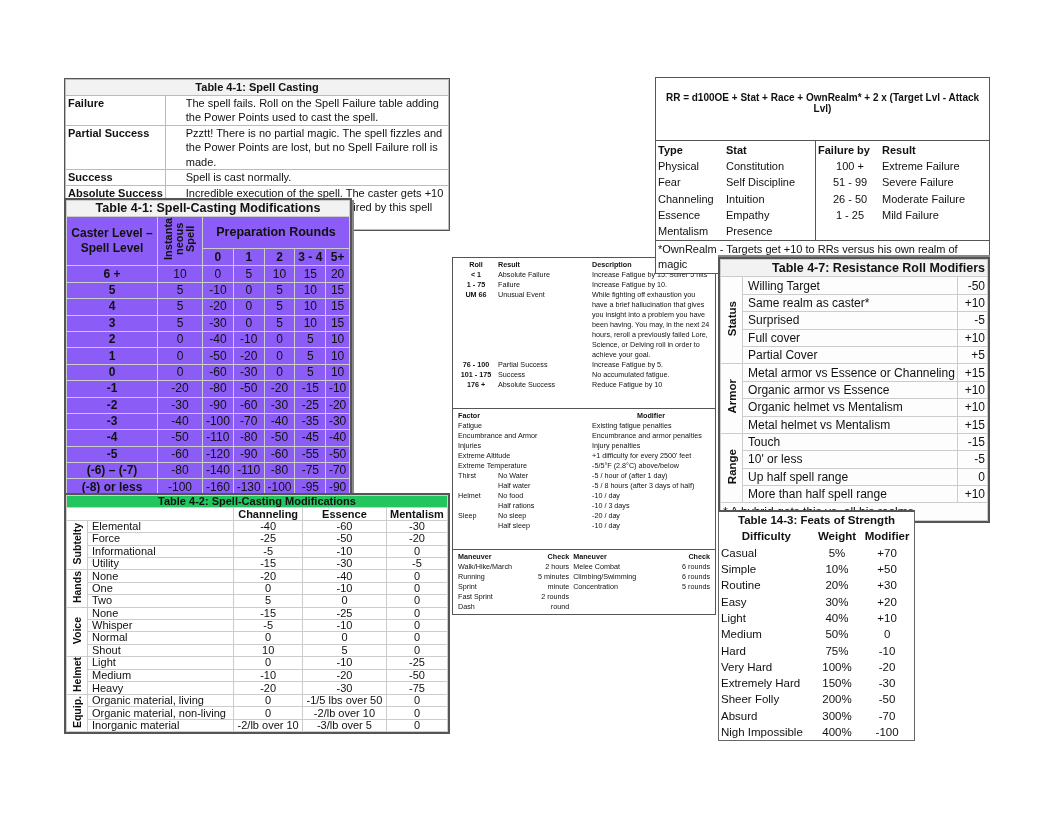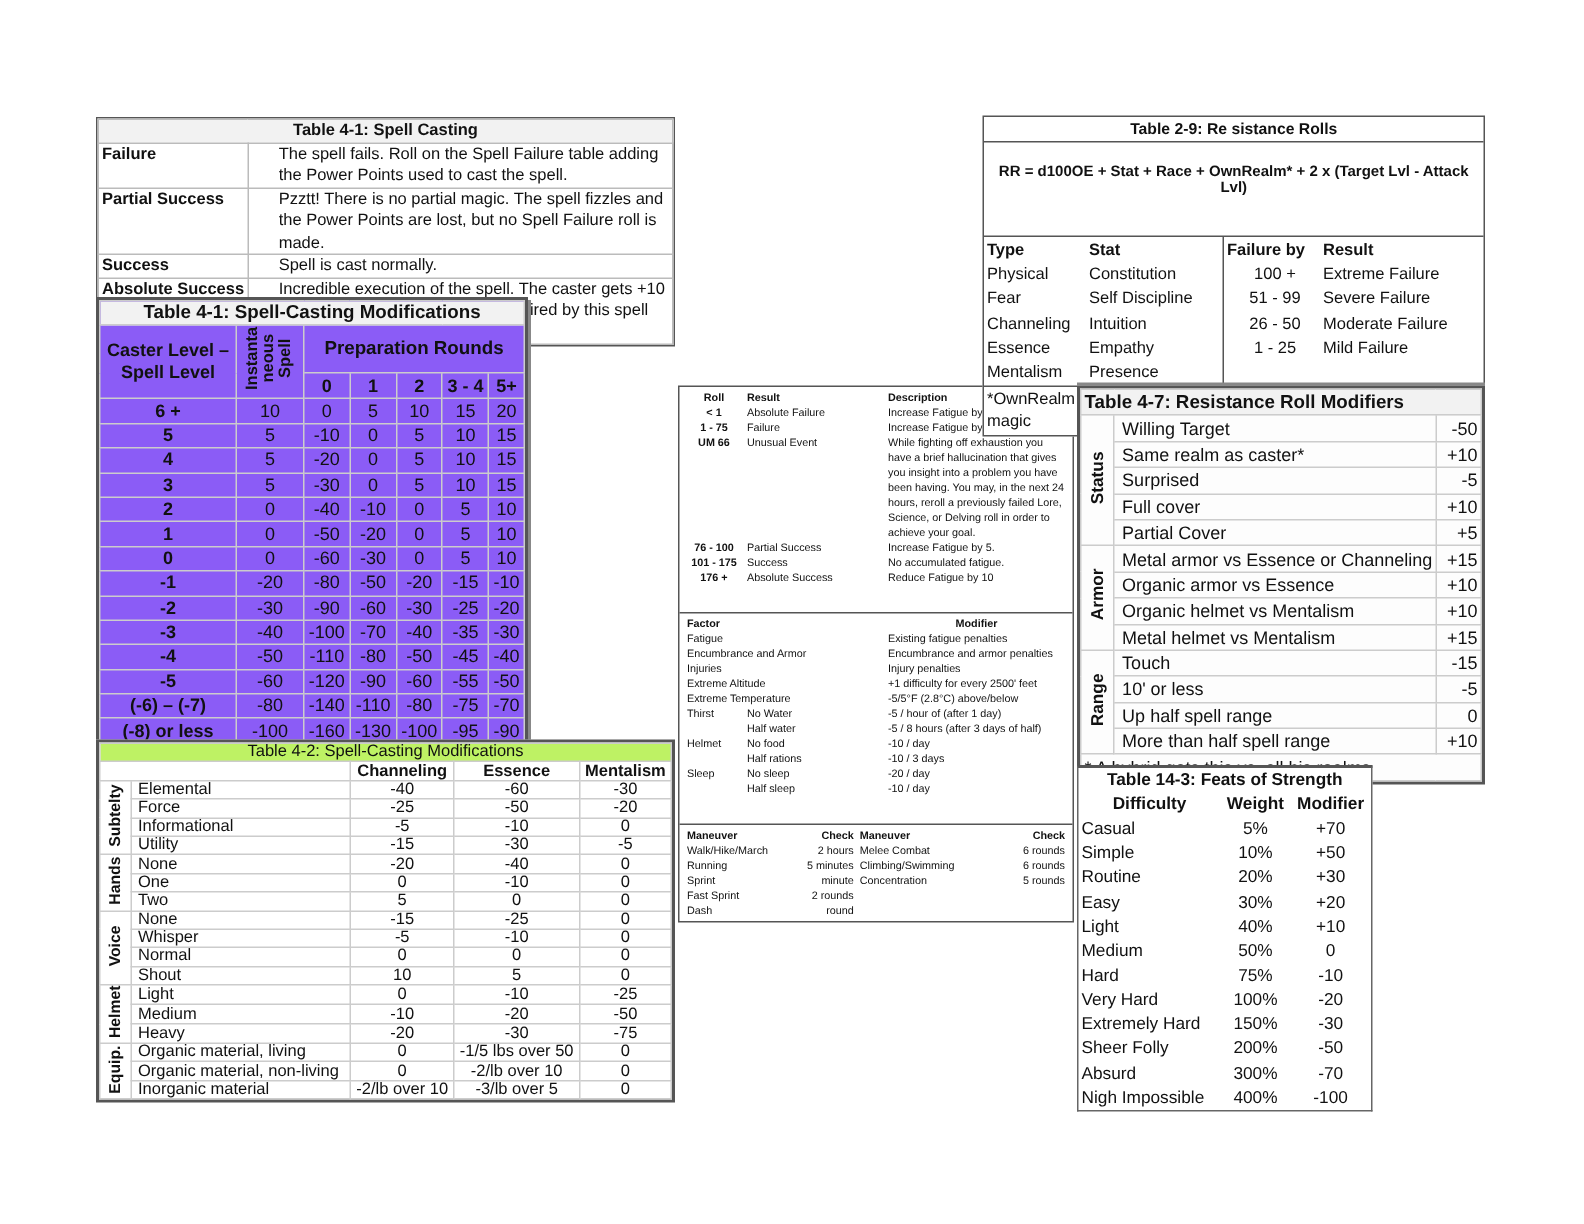--- a/index.html
+++ b/index.html
@@ -21,21 +21,21 @@
   #t41m td { border:1px solid #ccc; text-align:center; height:15.4px; line-height:15px; }
   #t41m .title { font-weight:bold; font-size:12.5px; background:#f2f2f2; }
   #t41m .hdr { font-weight:bold; }
   #t41m .lvl { font-weight:bold; width:86px; }
   #t41m .vert { writing-mode:vertical-rl; transform:rotate(180deg); font-weight:bold; font-size:11px; line-height:11px; display:inline-block; }
 
   
   #t42 { left:64px; top:493px; width:386px; border:2px solid #555; font-size:11px; }
   #t42 td { border:1px solid #ccc; height:11.4px; line-height:11px; text-align:center; }
   #t42 td.lbl { text-align:left; padding-left:4px; }
-  #t42 .title { font-weight:normal; background:#bef264; }
+  #t42 .title { font-weight:bold; background:#22c55e; }
   #t42 .hdr { font-weight:bold; }
   #t42 td.grp { width:20px; padding:0; }
   #t42 .vert { writing-mode:vertical-rl; transform:rotate(180deg); font-weight:bold; font-size:10.5px; display:inline-block; }
 
   
   #t24 { left:452px; top:257px; width:264px; border:1px solid #555; font-size:7.2px; }
   #t24 .title { text-align:center; font-weight:bold; border-bottom:1px solid #555; padding:2px 0; }
   #t24 .formula { text-align:center; font-weight:bold; border-bottom:1px solid #555; padding:13px 0 14px; }
   #t24 .sec { padding:2px 3px; }
   #t24 .sec + .sec { border-top:1px solid #555;margin-top:16px; }
@@ -51,21 +51,21 @@
   #t29 .formula { text-align:center; font-weight:bold; border-bottom:1px solid #555; padding:14px 0 26px; font-size:10px; }
   #t29 .cols { display:flex; border-bottom:1px solid #555; }
   #t29 .cols > div { padding:1px 2px; }
   #t29 .left { width:155px; border-right:1px solid #555; }
   #t29 .row { display:flex; line-height:16.2px; }
   #t29 .foot { padding:1px 2px; line-height:15px; font-size:11px; }
 
   
   #t47 { left:718px; top:257px; width:272px; border:2px solid #555; font-size:12px; background:#fdfdfd; box-shadow:0 -2px 0 #888; }
   #t47 td { border:1px solid #ccc; height:16.4px; line-height:16px; }
-  #t47 .title { text-align:left; font-weight:bold; font-size:12.5px; background:#f2f2f2; }
+  #t47 .title { text-align:right; font-weight:bold; font-size:12.5px; background:#f2f2f2; }
   #t47 td.grp { width:22px; padding:0; text-align:center; }
   #t47 .vert { writing-mode:vertical-rl; transform:rotate(180deg); font-weight:bold; font-size:11.5px; display:inline-block; }
   #t47 td.v { text-align:right; width:26px; }
   #t47 td.lbl { padding-left:5px; }
   #t47 .foot { padding-left:2px; }
 
   
   #t143 { left:718px; top:510px; width:197px; border:1px solid #666; border-top:2px solid #555; font-size:11.5px; }
   #t143 td { height:16.3px; line-height:16px; }
   #t143 .title { text-align:center; font-weight:bold; font-size:11.5px; }
@@ -540,21 +540,20 @@
             <td class="r">round</td>
             <td></td>
             <td class="r"></td>
           </tr>
         </tbody>
     </table>
   </div>
 </div>
 
 <div class="panel" id="t29">
-  <div class="title">Table 2-9: Re sistance Rolls</div>
   <div class="formula">RR = d100OE + Stat + Race + OwnRealm* + 2 x (Target Lvl - Attack Lvl)</div>
   <div class="cols">
     <div class="left" id="t29-left">
         <div class="row">
           <span style="width: 68px; font-weight: bold;">Type</span>
           <span style="font-weight: bold;">Stat</span>
         </div>
         <div class="row">
           <span style="width: 68px;">Physical</span>
           <span>Constitution</span>

